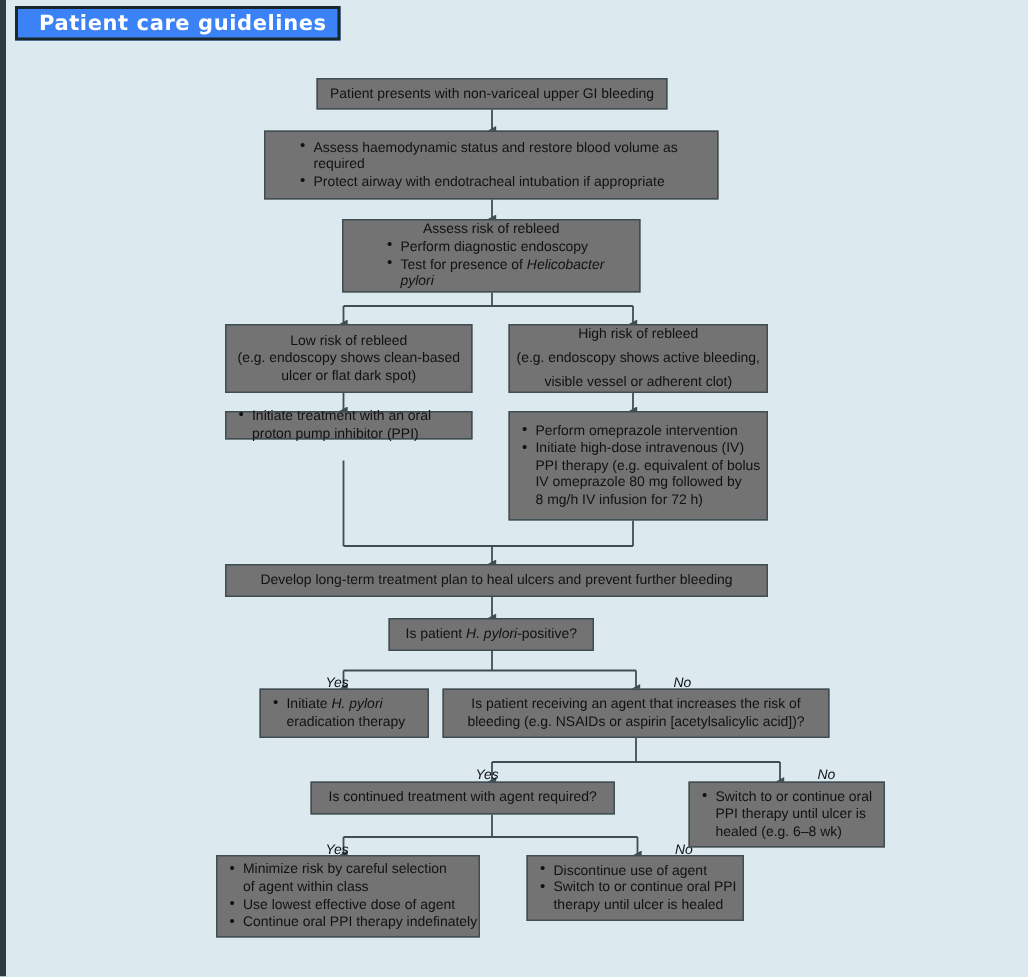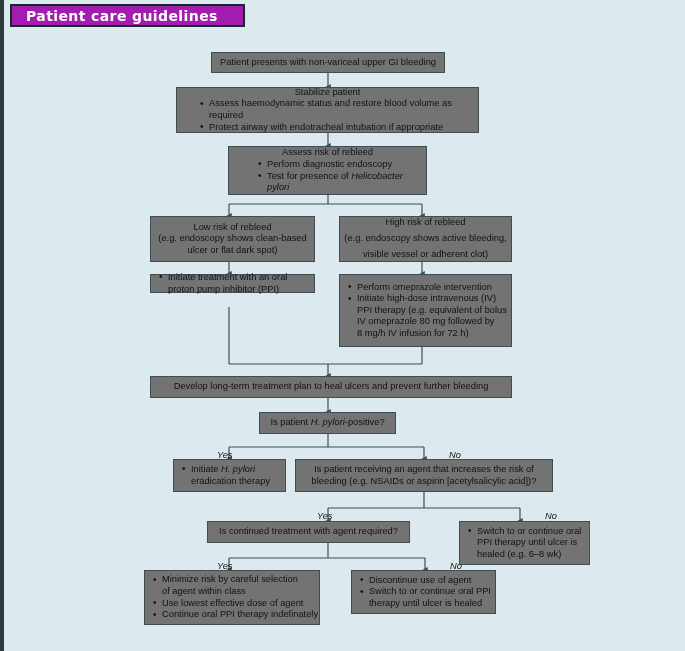--- a/index.html
+++ b/index.html
@@ -19,23 +19,23 @@
     height: 651px;
     background: #dceaf0;
     box-sizing: border-box;
     border-left: 4px solid #2d3b40;
   }
   
   #title-banner {
     position: absolute;
     left: 6px;
     top: 4px;
-    width: 235px;
+    width: 217px;
     height: 23px;
-    background: #a21caf;
+    background: #3b82f6;
     border: 2px solid #17272c;
     box-sizing: border-box;
     display: flex;
     align-items: center;
     padding-left: 14px;
   }
   #title-banner .title-text {
     color: #ffffff;
     font-size: 14px;
     font-weight: bold;
@@ -164,21 +164,20 @@
   <div class="edge-label" style="left:293px; top:511px;">Yes</div>
   <div class="edge-label" style="left:521px; top:511px;">No</div>
   <div class="edge-label" style="left:193px; top:561px;">Yes</div>
   <div class="edge-label" style="left:426px; top:561px;">No</div>
 
   <div class="node" style="left:207px; top:52px; width:234px; height:21px;">
     <div class="ctr">Patient presents with non-variceal upper GI bleeding</div>
   </div>
 
   <div class="node" style="left:172px; top:87px; width:303px; height:46px;">
-    <div class="ctr">Stabilize patient</div>
     <ul class="pad">
       <li>Assess haemodynamic status and restore blood volume as required</li>
       <li>Protect airway with endotracheal intubation if appropriate</li>
     </ul>
   </div>
 
   <div class="node" style="left:224px; top:146px; width:199px; height:49px;">
     <div class="ctr">Assess risk of rebleed</div>
     <ul class="pad2" style="padding-left:28px;">
       <li>Perform diagnostic endoscopy</li>

